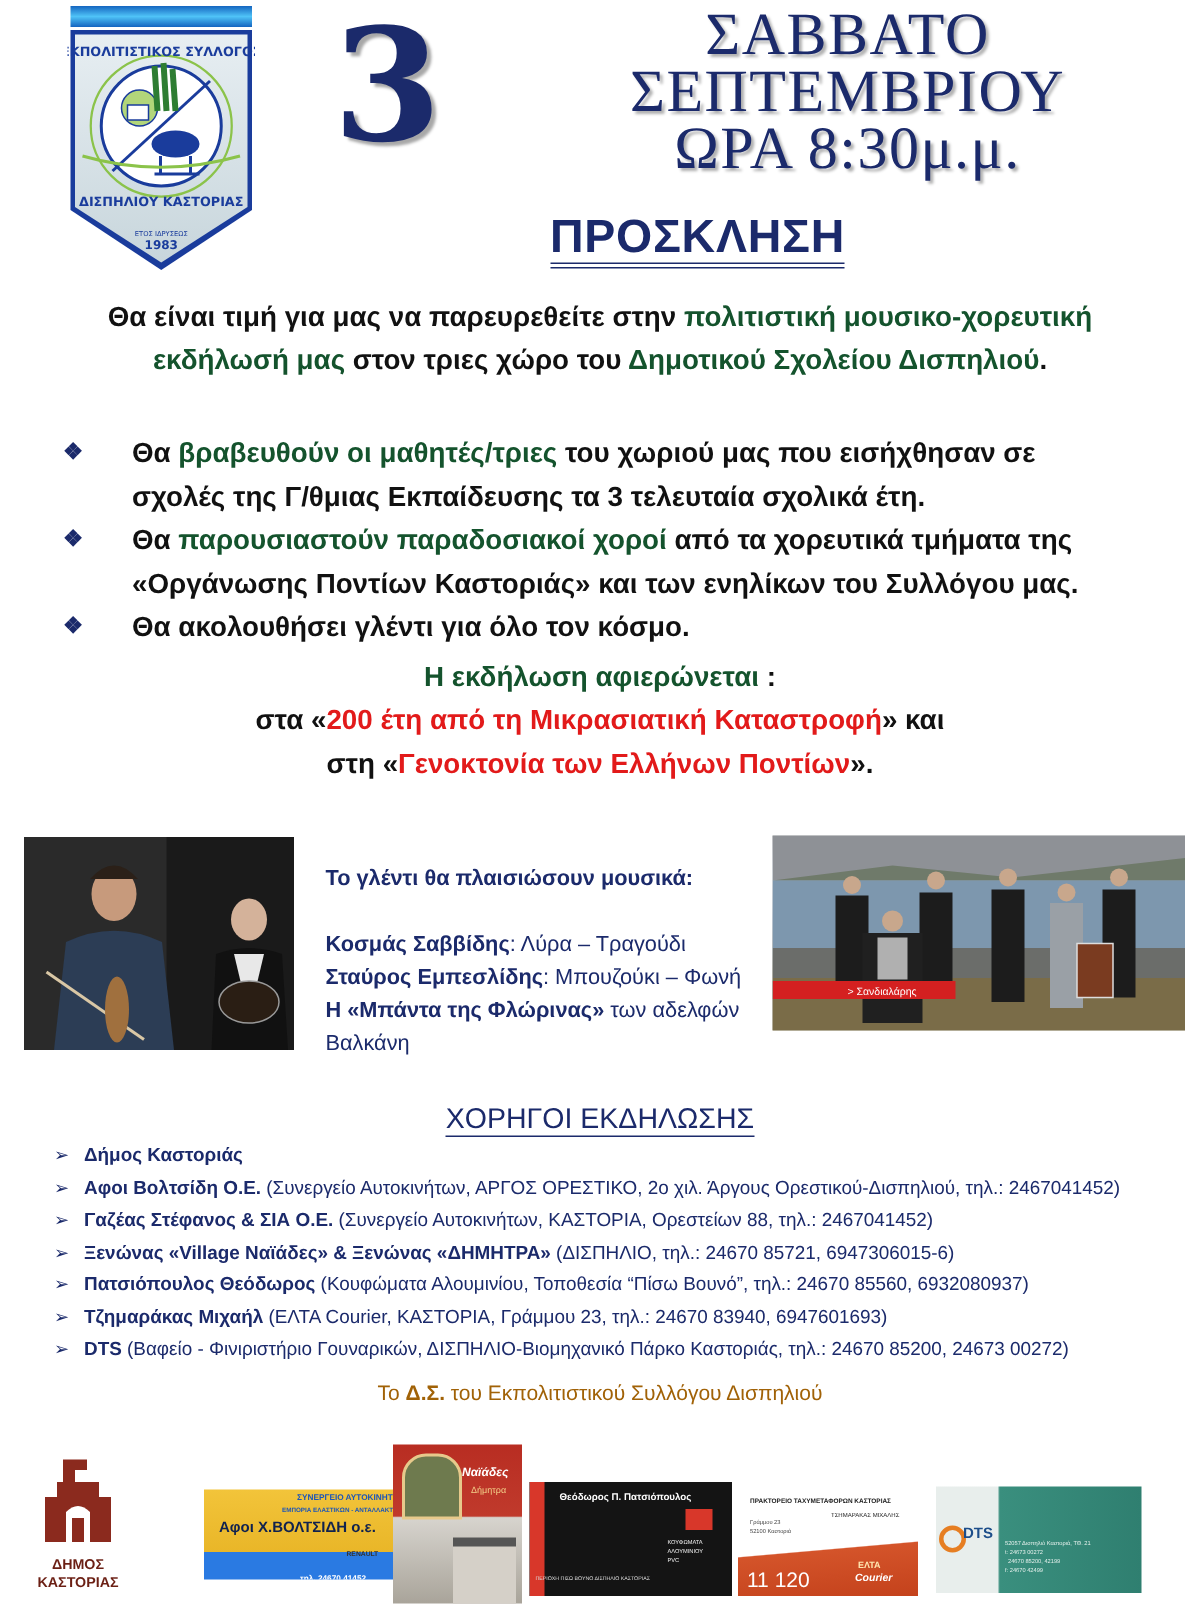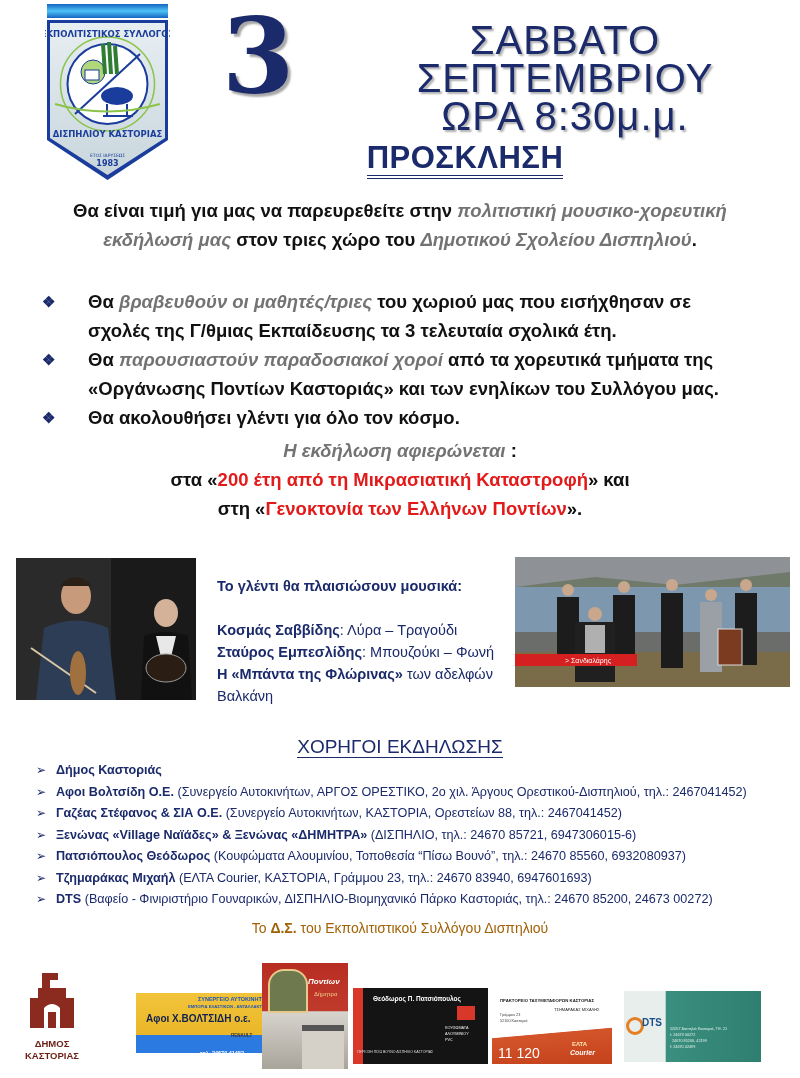--- a/index.html
+++ b/index.html
@@ -9,34 +9,34 @@
 
   
   .crest { left: 45px; top: 4px; width: 125px; height: 176px; }
   .crest svg { width: 100%; height: 100%; }
 
   
   .big-num { left: 222px; top: 2px; font-family: "DejaVu Serif", serif; font-weight: bold;
              font-size: 104px; line-height: 110px; color: #1b2a6b;
              text-shadow: 3px 3px 2px #a8a8a8; }
 
-  .date-lines { left: 330px; top: 21px; width: 470px; text-align: center;
-                font-family: Liberation Sans, sans-serif; color: #1b2a6b;
+  .date-lines { left: 330px; top: 4px; width: 470px; text-align: center;
+                font-family: Liberation Serif, serif; color: #1b2a6b;
                 font-size: 40px; line-height: 38px; letter-spacing: 1px;
                 text-shadow: 2px 2px 2px #b0b0b0; }
   .date-lines div { white-space: nowrap; }
 
   .invite-title { left: 340px; top: 140px; width: 250px; text-align: center;
                   font-family: "Liberation Sans", sans-serif; font-weight: bold;
                   font-size: 31px; color: #1b2a6b; letter-spacing: 0.5px; }
   .invite-title span { border-bottom: 4px double #1b2a6b; padding-bottom: 0px; }
 
   .body-text { font-family: "Liberation Sans", sans-serif; font-weight: bold; font-size: 18.5px;
                color: #111; line-height: 29px; }
-  .blue { color: #737373; font-style: italic; }
+  .blue { color: #14532d; }
   .red { color: #e21a1a; }
   .center { text-align: center; }
 
   .intro { left: 30px; top: 196px; width: 740px; }
   .bullets { left: 64px; top: 287px; width: 700px; }
   .bullet { position: relative; padding-left: 24px; }
   .bullet .mark { position: absolute; left: -22px; top: 0; color: #1b2a6b; font-size: 15px; }
   .dedication { left: 30px; top: 436px; width: 740px; }
 
   
@@ -224,21 +224,21 @@
 <div class="logo" style="left:136px; top:993px; width:128px; height:60px; background:linear-gradient(180deg,#f2c43a 0%,#e9b628 70%,#2a7ae2 70%,#2a7ae2 100%);">
   <div class="card-text" style="left:62px; top:3px; font-size:5.5px; color:#1d56b8; font-weight:bold;">ΣΥΝΕΡΓΕΙΟ ΑΥΤΟΚΙΝΗΤΩΝ</div>
   <div class="card-text" style="left:52px; top:11px; font-size:4.2px; color:#1d56b8; font-weight:bold;">ΕΜΠΟΡΙΑ ΕΛΑΣΤΙΚΩΝ - ΑΝΤΑΛΛΑΚΤΙΚΑ</div>
   <div class="card-text" style="left:10px; top:20px; font-size:10px; color:#10224f; font-weight:bold;">Αφοι Χ.ΒΟΛΤΣΙΔΗ ο.ε.</div>
   <div class="card-text" style="left:95px; top:40px; font-size:4.5px; color:#333; font-weight:bold;">RENAULT</div>
   <div class="card-text" style="left:64px; top:57px; font-size:5.5px; color:#fff; font-weight:bold;">τηλ. 24670 41452</div>
 </div>
 
 <div class="logo" style="left:262px; top:963px; width:86px; height:106px; background:linear-gradient(180deg,#b82d22 0%,#c03a2c 45%,#d7d4ce 46%,#a9a49a 100%);">
   <div style="position:absolute; left:6px; top:6px; width:36px; height:40px; background:#6e7a4e; border:2px solid #e7c98b; border-radius:16px 16px 0 0;"></div>
-  <div class="card-text" style="left:46px; top:14px; font-size:8px; color:#fff; font-style:italic; font-weight:bold;">Ποντίων</div>
+  <div class="card-text" style="left:46px; top:14px; font-size:8px; color:#fff; font-style:italic; font-weight:bold;">Ναϊάδες</div>
   <div class="card-text" style="left:52px; top:28px; font-size:6px; color:#f3d08a;">Δήμητρα</div>
   <div style="position:absolute; left:40px; top:62px; width:42px; height:40px; background:#d5d0c8; border-top:6px solid #555;"></div>
 </div>
 
 <div class="logo" style="left:353px; top:988px; width:135px; height:76px; background:#141414;">
   <div style="position:absolute; left:0; top:0; width:10px; height:76px; background:#d8372a;"></div>
   <div class="card-text" style="left:20px; top:7px; font-size:6.5px; color:#fff; font-weight:bold;">Θεόδωρος Π. Πατσιόπουλος</div>
   <div style="position:absolute; left:104px; top:18px; width:18px; height:14px; background:#d8372a;"></div>
   <div class="card-text" style="left:92px; top:38px; font-size:3.8px; color:#eee;">ΚΟΥΦΩΜΑΤΑ</div>
   <div class="card-text" style="left:92px; top:44px; font-size:3.8px; color:#eee;">ΑΛΟΥΜΙΝΙΟΥ</div>

